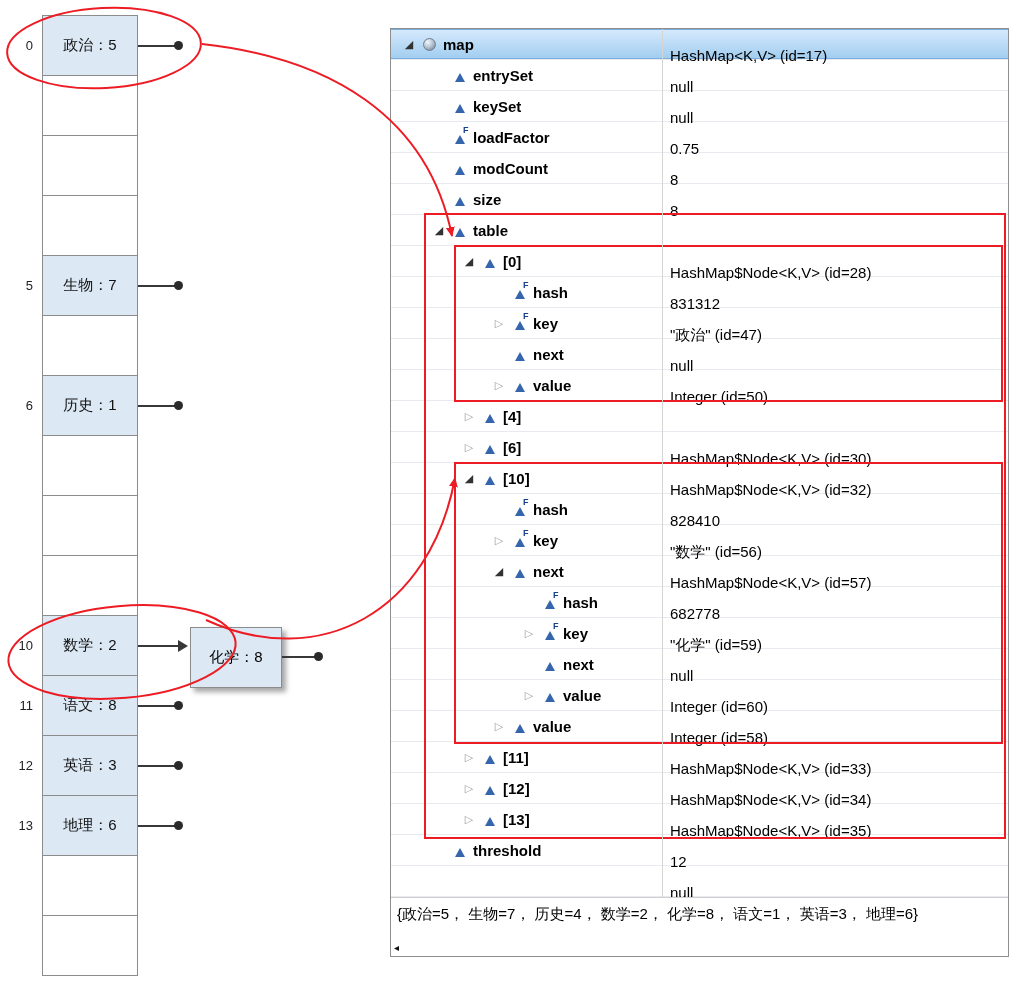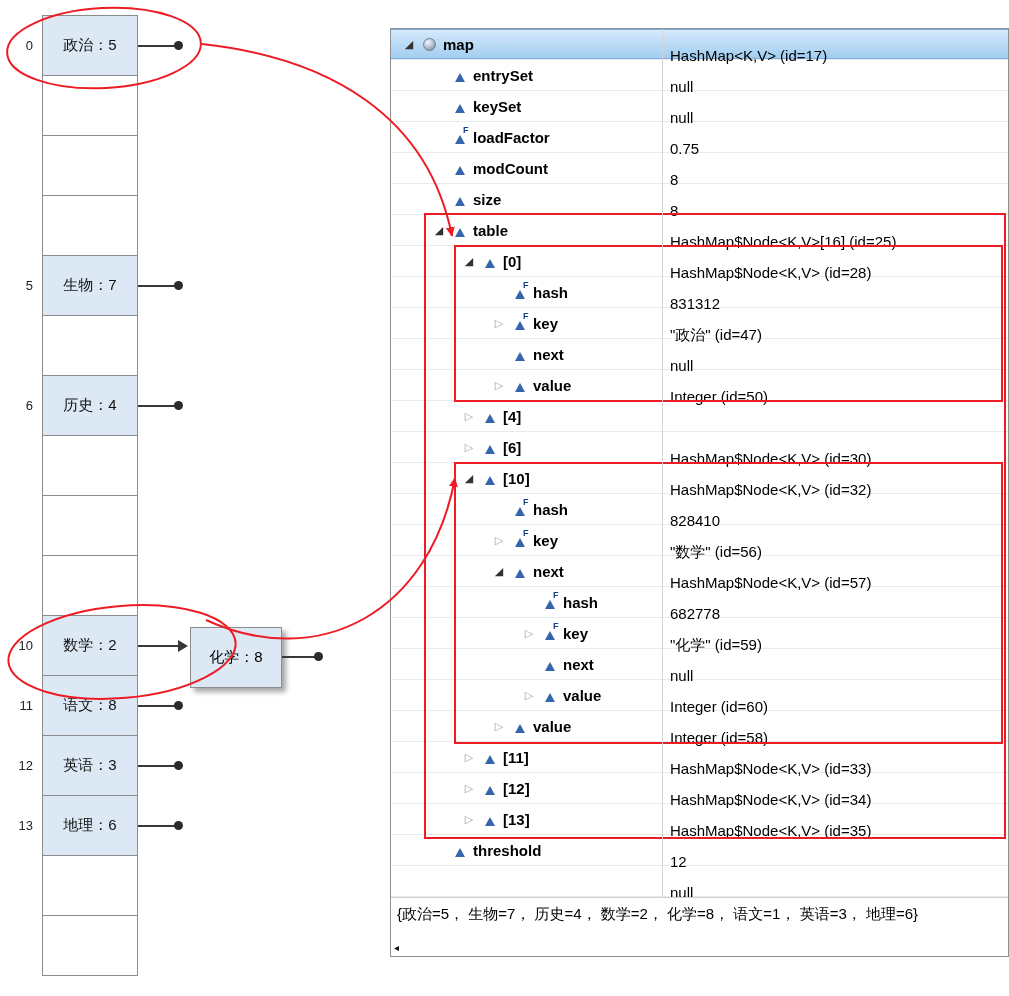--- a/index.html
+++ b/index.html
@@ -106,21 +106,21 @@
       <div class="cell"></div>
       <div class="cell filled">
         <span class="idx">5</span>
         <span>生物：7</span>
         <span class="ptr-line"></span>
         <span class="ptr-dot"></span>
       </div>
       <div class="cell"></div>
       <div class="cell filled">
         <span class="idx">6</span>
-        <span>历史：4</span>
+        <span>历史：1</span>
         <span class="ptr-line"></span>
         <span class="ptr-dot"></span>
       </div>
       <div class="cell"></div>
       <div class="cell"></div>
       <div class="cell"></div>
       <div class="cell filled">
         <span class="idx">10</span>
         <span>数学：2</span>
         <span class="ptr-line arrow"></span>
@@ -205,21 +205,20 @@
           </span>
           <span class="vname">size</span>
           <span class="value">8</span>
         </div>
         <div class="row" style="padding-left: 36px;">
           <span class="expander">◢</span>
           <span class="icon">
             <span class="tri"></span>
           </span>
           <span class="vname">table</span>
-          <span class="value">HashMap$Node&lt;K,V&gt;[16]  (id=25)</span>
         </div>
         <div class="row" style="padding-left: 66px;">
           <span class="expander">◢</span>
           <span class="icon">
             <span class="tri"></span>
           </span>
           <span class="vname">[0]</span>
           <span class="value">HashMap$Node&lt;K,V&gt;  (id=28)</span>
         </div>
         <div class="row" style="padding-left: 96px;">

